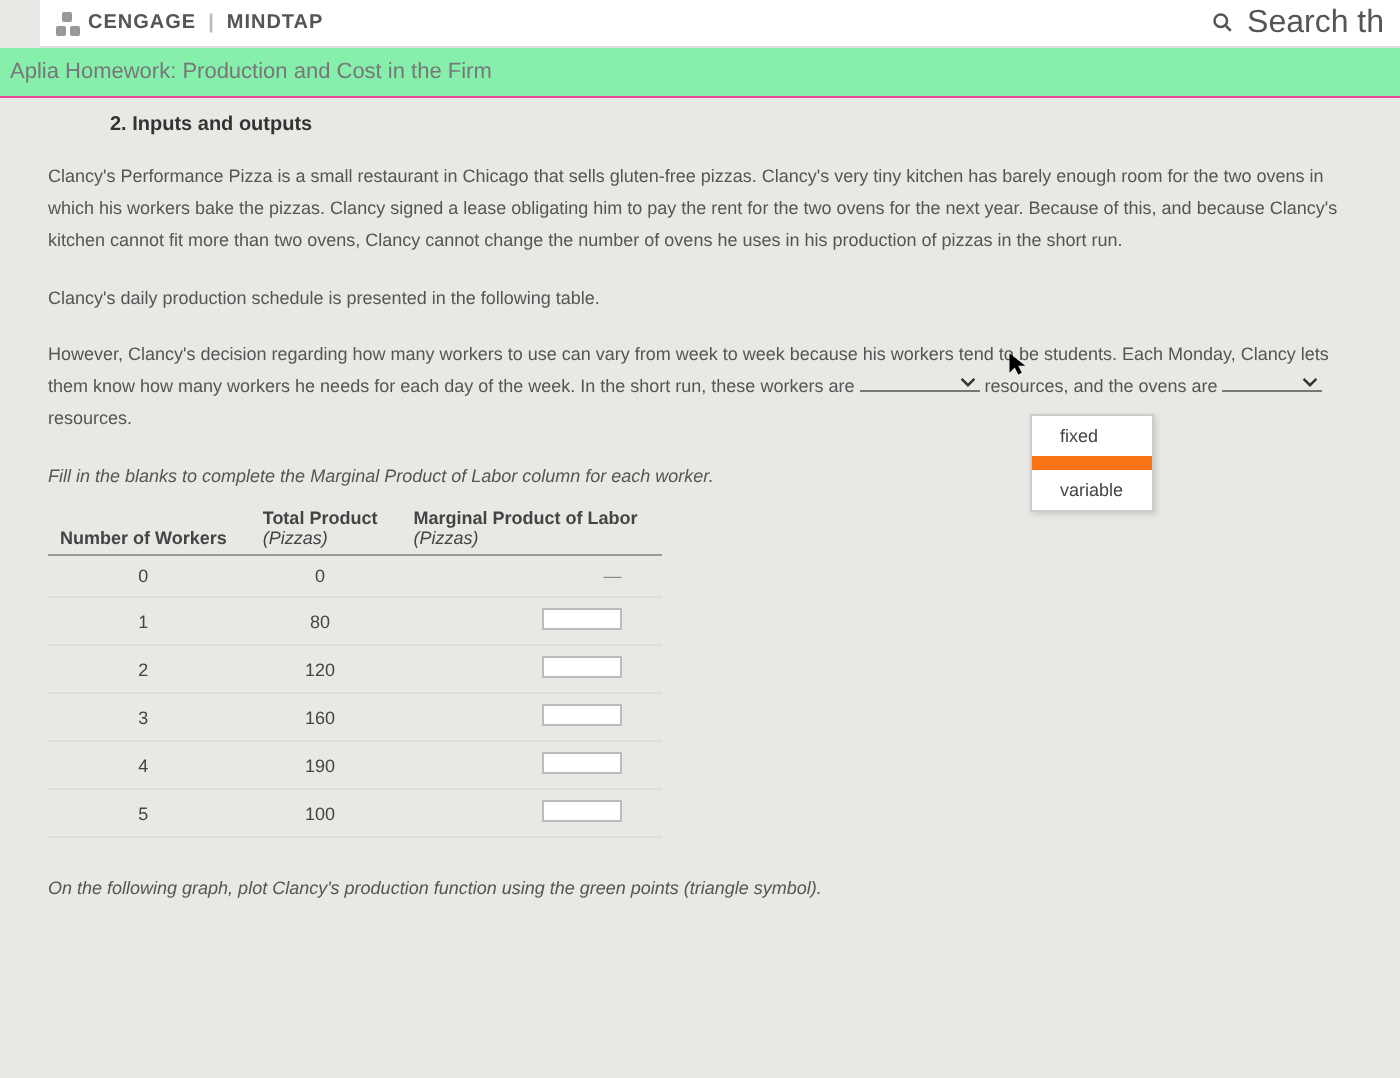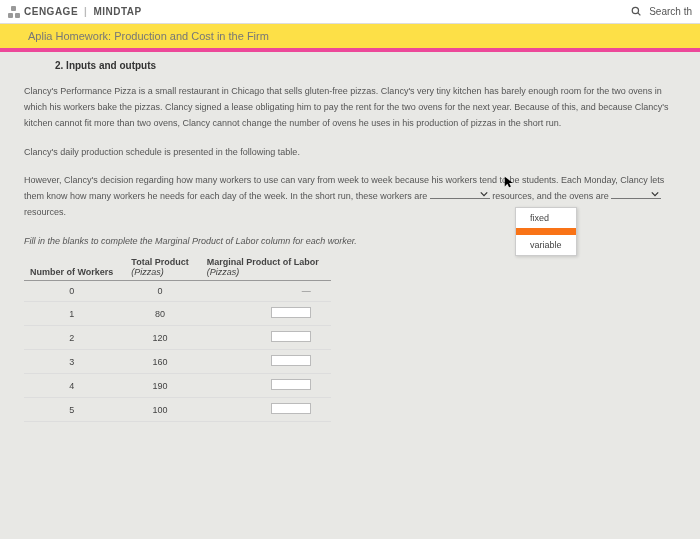--- a/index.html
+++ b/index.html
@@ -1,21 +1,21 @@
 <!DOCTYPE html>
 <html><head>
 <meta charset="utf-8">
 <style>
   * { margin: 0; padding: 0; box-sizing: border-box; }
   body { font-family: Arial, Helvetica, sans-serif; background: #e8e8e5; width: 700px; height: 539px; overflow: hidden; color: #333; }
-  .topbar { background: #fff; height: 24px; display: flex; align-items: center; padding: 0 8px; border-bottom: 1px solid #ddd; justify-content: space-between; }
+  .topbar { background: #fff; height: 24px; display: flex; align-items: center; padding: 0 8px; border-bottom: 1px solid #ddd; justify-content: space-between; margin-left: 20px; }
   .brand { display: flex; align-items: center; gap: 4px; font-size: 10px; font-weight: 600; letter-spacing: 0.5px; color: #555; }
   .brand .sep { color: #bbb; margin: 0 2px; }
-  .search { display: flex; gap: 8px; font-size: 10px; color: #555; }
-  .subhead { background: #fde047; padding: 6px 28px; font-size: 11px; color: #777; border-bottom: 4px solid #ec4899; }
+  .search { display: flex; gap: 8px; font-size: 16px; color: #555; }
+  .subhead { background: #86efac; padding: 6px 5px; font-size: 11px; color: #777; border-bottom: 1px solid #ec4899; }
   .section-title { padding: 8px 16px; font-size: 10px; font-weight: 700; color: #333; margin-left: 39px; }
   .content { padding: 4px 24px 8px 24px; }
   .para { font-size: 9px; line-height: 1.8; color: #555; margin-bottom: 12px; }
   .blank-dd { display: inline-block; border-bottom: 1px solid #777; min-width: 60px; height: 10px; vertical-align: baseline; position: relative; }
   .blank-dd.short { min-width: 50px; }
   .dd-arrow { position: absolute; right: 2px; top: -2px; }
   .dd-arrow svg { width: 8px; height: 8px; }
   .popup { position: absolute; left: 515px; top: 207px; background: #fff; border: 1px solid #ccc; box-shadow: 1px 1px 3px rgba(0,0,0,0.15); font-size: 9px; }
   .popup .opt { padding: 5px 14px; color: #444; cursor: pointer; }
   .popup .opt + .opt { border-top: 7px solid #f97316; }
@@ -122,20 +122,21 @@
         <td class="mp-cell"><span class="mp-input"></span></td>
       </tr>
       <tr>
         <td class="num">5</td>
         <td class="tp">100</td>
         <td class="mp-cell"><span class="mp-input"></span></td>
       </tr>
     </tbody>
   </table>
 
+  <p class="instruction" style="margin-top:20px;">On the following graph, plot Clancy's production function using the green points (triangle symbol).</p>
 </div>
 
 <div class="pointer-arrow">
   <svg width="14" height="14" viewBox="0 0 16 16">
       <path d="M2 2 L2 13 L5 10 L7 14 L9 13 L7 9 L11 9 Z" fill="#000"></path>
     </svg>
 </div>
 
 <div class="popup">
   <div class="opt">fixed</div>

